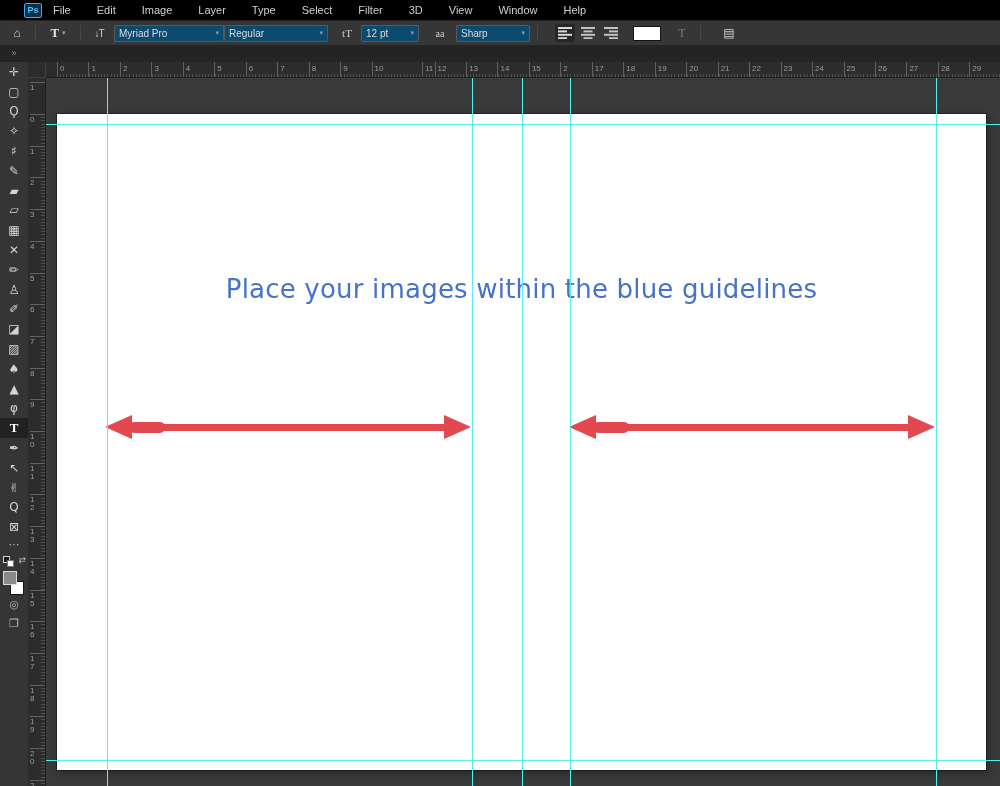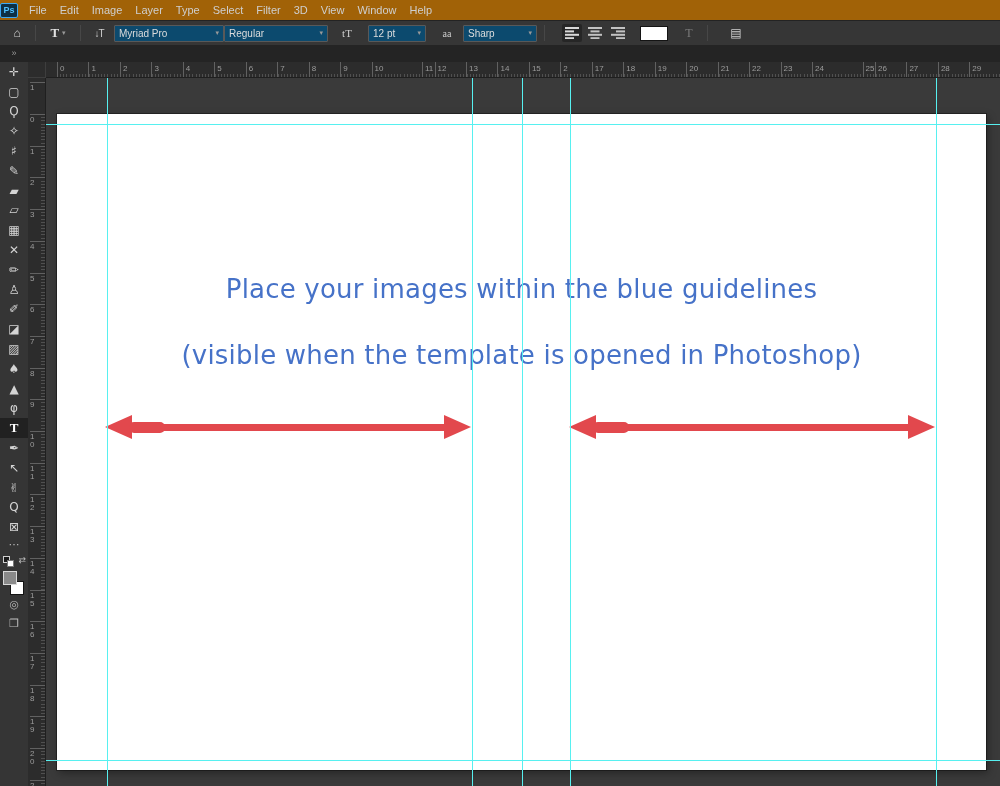--- a/index.html
+++ b/index.html
@@ -1,41 +1,41 @@
 <!DOCTYPE html>
 <html><head>
 <meta charset="utf-8">
 <style>
   html,body{margin:0;padding:0;background:#222;}
   .app{position:relative;width:1000px;height:786px;background:#3a3a3a;overflow:hidden;
        font-family:"Liberation Sans",sans-serif;-webkit-font-smoothing:antialiased;}
   .app *{box-sizing:border-box;}
 
   
-  .menubar{position:absolute;left:0;top:0;width:1000px;height:21px;background:#a16207;
-           display:flex;align-items:center;padding-left:0;border-bottom:1px solid #232323;}
+  .menubar{position:absolute;left:0;top:0;width:1000px;height:21px;background:#000000;
+           display:flex;align-items:center;padding-left:24px;border-bottom:1px solid #232323;}
   .pslogo{width:18px;height:15px;background:#0d3046;border:1px solid #3da9f5;border-radius:2px;
           color:#4fc1ff;font-size:9px;font-weight:bold;display:flex;align-items:center;justify-content:center;}
-  .menu-items{display:flex;gap:9px;margin-left:9px;}
+  .menu-items{display:flex;gap:22px;margin-left:9px;}
   .menu-item{color:#cfcfcf;font-size:11px;padding:0 2px;cursor:default;}
 
   
   .optionsbar{position:absolute;left:0;top:21px;width:1000px;height:25px;background:#363636;
               border-bottom:1px solid #242424;display:flex;align-items:center;padding:0 6px;font-size:10px;}
   .obicon{color:#d0d0d0;font-size:12px;width:22px;text-align:center;flex:0 0 auto;}
   .vsep{width:1px;height:16px;background:#474747;margin:0 7px;flex:0 0 auto;}
   .toolsel{display:flex;align-items:center;width:30px;justify-content:center;color:#e2e2e2;}
   .toolsel b{font-family:"Liberation Serif",serif;font-size:13px;}
   .chev{font-style:normal;color:#9a9a9a;font-size:7px;margin-left:3px;}
   .combo{height:17px;background:#0c4a6e;border:1px solid #595959;border-radius:1px;display:flex;
          align-items:center;padding:0 4px;color:#dcdcdc;flex:0 0 auto;}
   .combo .chev{margin-left:auto;}
   .w-font{width:110px;margin-left:4px;}
   .w-style{width:104px;margin-left:0;}
-  .w-size{width:58px;margin-left:10px;}
+  .w-size{width:58px;margin-left:3px;}
   .w-aa{width:74px;margin-left:5px;}
   .ic-orient{font-size:10px;letter-spacing:-1px;}
   .ic-tsize{font-size:11px;margin-left:8px;font-family:"Liberation Serif",serif;}
   .ic-aa{font-size:10px;margin-left:10px;font-family:"Liberation Serif",serif;}
   .alignbtns{display:flex;gap:3px;margin-left:10px;}
   .alignbtn{width:20px;height:18px;display:flex;align-items:center;justify-content:center;border-radius:2px;}
   .alignbtn.selected{background:#262626;}
   .swatch{width:28px;height:15px;border:1px solid #141414;margin-left:12px;flex:0 0 auto;}
   .ic-warp{color:#7b7b7b;font-family:"Liberation Serif",serif;font-size:12px;margin-left:10px;}
   .ic-panels{font-size:12px;margin-left:10px;}
@@ -300,21 +300,21 @@
       <span class="hnum" style="left: 482.9px;">15</span>
       <span class="hnum" style="left: 514.36px;">2</span>
       <span class="hnum" style="left: 545.82px;">17</span>
       <span class="hnum" style="left: 577.28px;">18</span>
       <span class="hnum" style="left: 608.74px;">19</span>
       <span class="hnum" style="left: 640.2px;">20</span>
       <span class="hnum" style="left: 671.66px;">21</span>
       <span class="hnum" style="left: 703.12px;">22</span>
       <span class="hnum" style="left: 734.58px;">23</span>
       <span class="hnum" style="left: 766.04px;">24</span>
-      <span class="hnum" style="left: 797.5px; margin-left: 19px;">25</span>
+      <span class="hnum" style="left: 797.5px;">25</span>
       <span class="hnum" style="left: 828.96px;">26</span>
       <span class="hnum" style="left: 860.42px;">27</span>
       <span class="hnum" style="left: 891.88px;">28</span>
       <span class="hnum" style="left: 923.34px;">29</span>
     </div>
   <div class="vruler" id="vruler">
       <span class="vnum" style="top: 4.3px;">1</span>
       <span class="vnum" style="top: 36px;">0</span>
       <span class="vnum" style="top: 67.7px;">1</span>
       <span class="vnum" style="top: 99.4px;">2</span>
@@ -347,21 +347,20 @@
 9</span>
       <span class="vnum" style="top: 670px;">2
 0</span>
       <span class="vnum" style="top: 701.7px;">2
 1</span>
     </div>
 
   <div class="viewport" id="viewport">
     <div class="canvas" id="canvas">
       <div class="cline l1" style="color: rgb(70, 114, 200);">Place your images within the blue guidelines</div>
-      <div class="cline l2" style="color: rgb(70, 114, 200);">(visible when the template is opened in Photoshop)</div>
     <div class="arrow" style="left: 48px; top: 301px; width: 366px;">
           <span class="head hl" style="border-right-color: rgb(226, 72, 77);"></span>
           <span class="shaft" style="background: rgb(226, 72, 77);"></span>
           <span class="bump" style="background: rgb(226, 72, 77);"></span>
           <span class="head hr" style="border-left-color: rgb(226, 72, 77);"></span>
         </div>
         <div class="arrow" style="left: 512px; top: 301px; width: 366px;">
           <span class="head hl" style="border-right-color: rgb(226, 72, 77);"></span>
           <span class="shaft" style="background: rgb(226, 72, 77);"></span>
           <span class="bump" style="background: rgb(226, 72, 77);"></span>

